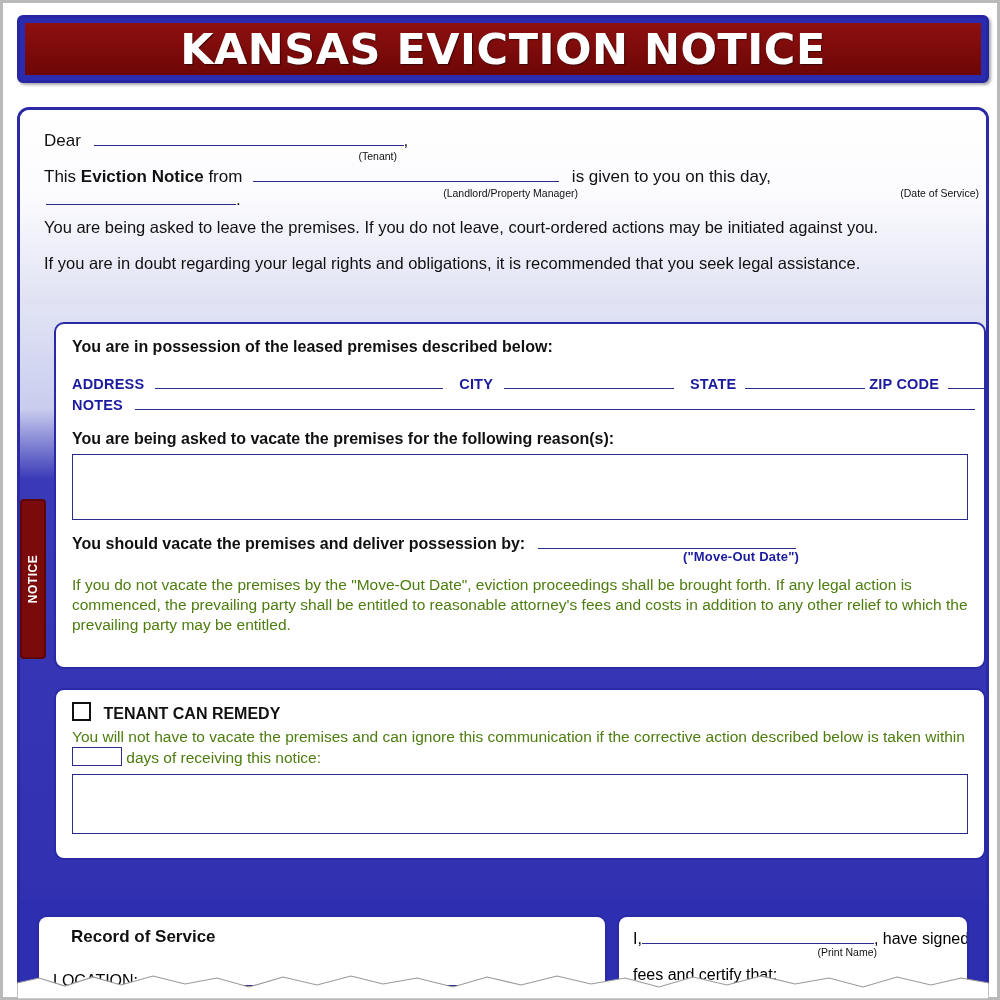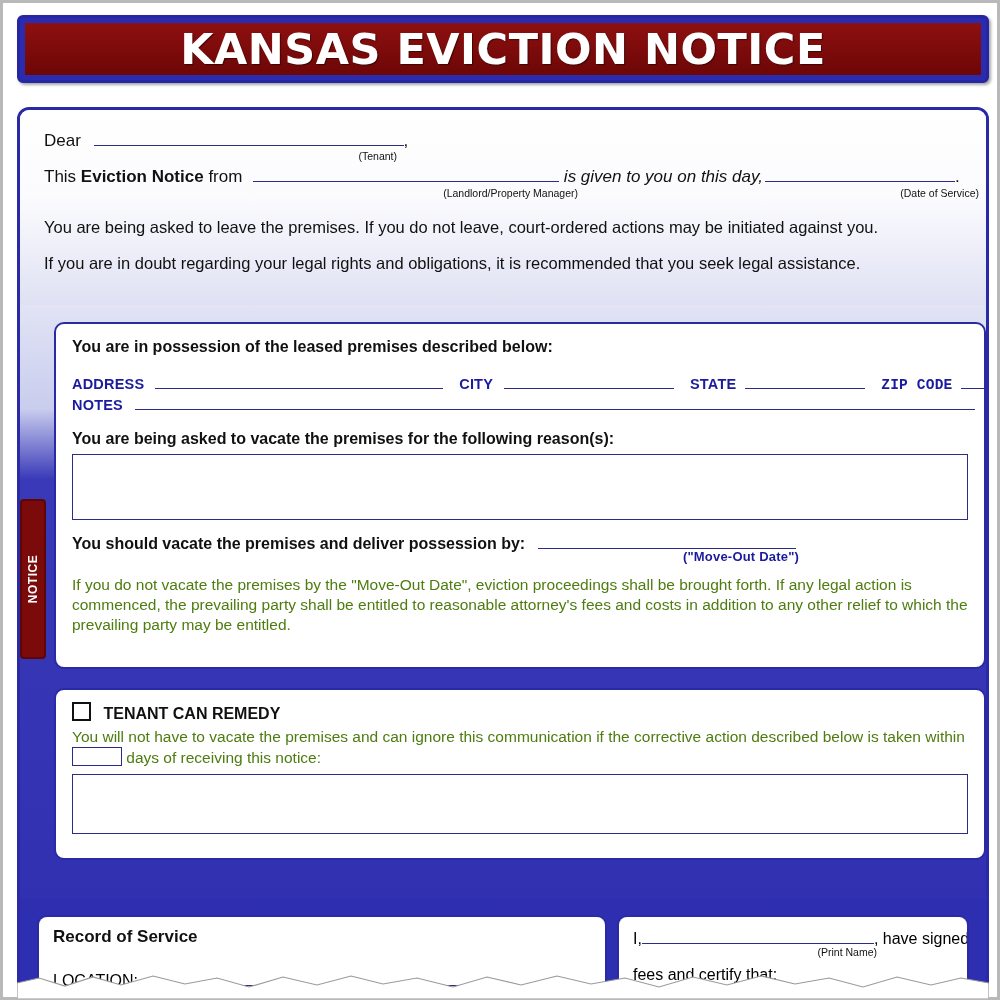--- a/index.html
+++ b/index.html
@@ -224,21 +224,21 @@
 
       <div class="row" style="height:36px;">
         <span style="font-size:17px;">Dear</span>
         <span class="ln" style="width:310px; margin-left:8px;"></span><span>,</span>
         <span class="sub" style="left:93px; top:22px; width:260px;">(Tenant)</span>
       </div>
 
       <div class="row" style="height:40px;">
         <span>This </span><b>Eviction Notice</b><span> from</span>
         <span class="ln" style="width:306px; margin-left:6px;"></span>
-        <span style="margin-left:0;font-style:italic;">is given to you on this day,</span><span class="ln" style="width:190px; margin-left:2px;"></span><span>.</span>
+        <span style="margin-left:8px;">is given to you on this day,</span><span class="ln" style="width:190px; margin-left:2px;"></span><span>.</span>
         <span class="sub" style="left:228px; top:23px; width:306px;">(Landlord/Property Manager)</span>
         <span class="sub" style="left:745px; top:23px; width:190px;">(Date of Service)</span>
       </div>
 
       <div class="para" style="margin-top:12px;">You are being asked to leave the premises. If you do not leave, court-ordered actions may be initiated against you.</div>
       <div class="para" style="margin-top:14px;">If you are in doubt regarding your legal rights and obligations, it is recommended that you seek legal assistance.</div>
     </div>
 
     <div class="side-tab">
       <span>NOTICE</span>
@@ -247,21 +247,21 @@
     <div class="panel" id="panel-premises">
       <div class="hd">You are in possession of the leased premises described below:</div>
 
       <div style="margin-top:16px; white-space:nowrap;">
         <span class="lbl-blue">ADDRESS</span>
         <span class="field-line" style="width:288px; margin-left:6px;"></span>
         <span class="lbl-blue" style="margin-left:12px;">CITY</span>
         <span class="field-line" style="width:170px; margin-left:6px;"></span>
         <span class="lbl-blue" style="margin-left:12px;">STATE</span>
         <span class="field-line" style="width:120px; margin-left:4px;"></span>
-        <span class="lbl-blue" style="margin-left:12px;font-family:Liberation Mono, monospace;">ZIP CODE</span>
+        <span class="lbl-blue" style="">ZIP CODE</span>
         <span class="field-line" style="width:64px; margin-left:4px;"></span>
       </div>
 
       <div style="white-space:nowrap;">
         <span class="lbl-blue">NOTES</span>
         <span class="field-line" style="width:840px; margin-left:8px;"></span>
       </div>
 
       <div class="hd" style="margin-top:16px;">You are being asked to vacate the premises for the following reason(s):</div>
       <div class="bigbox" style="height:66px; margin-top:6px;"></div>
@@ -287,21 +287,21 @@
       </div>
       <div class="bigbox" style="height:60px; margin-top:6px;"></div>
     </div>
 
   </div>
 
   <div class="torn-wrap">
     <div class="torn-blue"></div>
 
     <div class="torn-panel" id="panel-service">
-      <div class="hd" style="font-size:17px;">Record of Service</div>
+      <div class="hd" style="font-size:17px;margin-left:18px;">Record of Service</div>
       <div style="margin-top:22px; white-space:nowrap; position:relative;">
         <span style="font-size:16px;">LOCATION:</span>
         <span class="field-line" style="width:440px; margin-left:6px;"></span>
         <div class="sub" style="left:112px; top:20px; width:440px;">(Enter the address where the notice was served)</div>
       </div>
     </div>
 
     <div class="torn-panel" id="panel-sign">
       <div style="white-space:nowrap; position:relative; font-size:16px;">
         <span>I,</span><span class="field-line" style="width:232px;"></span><span>, have signed</span>

